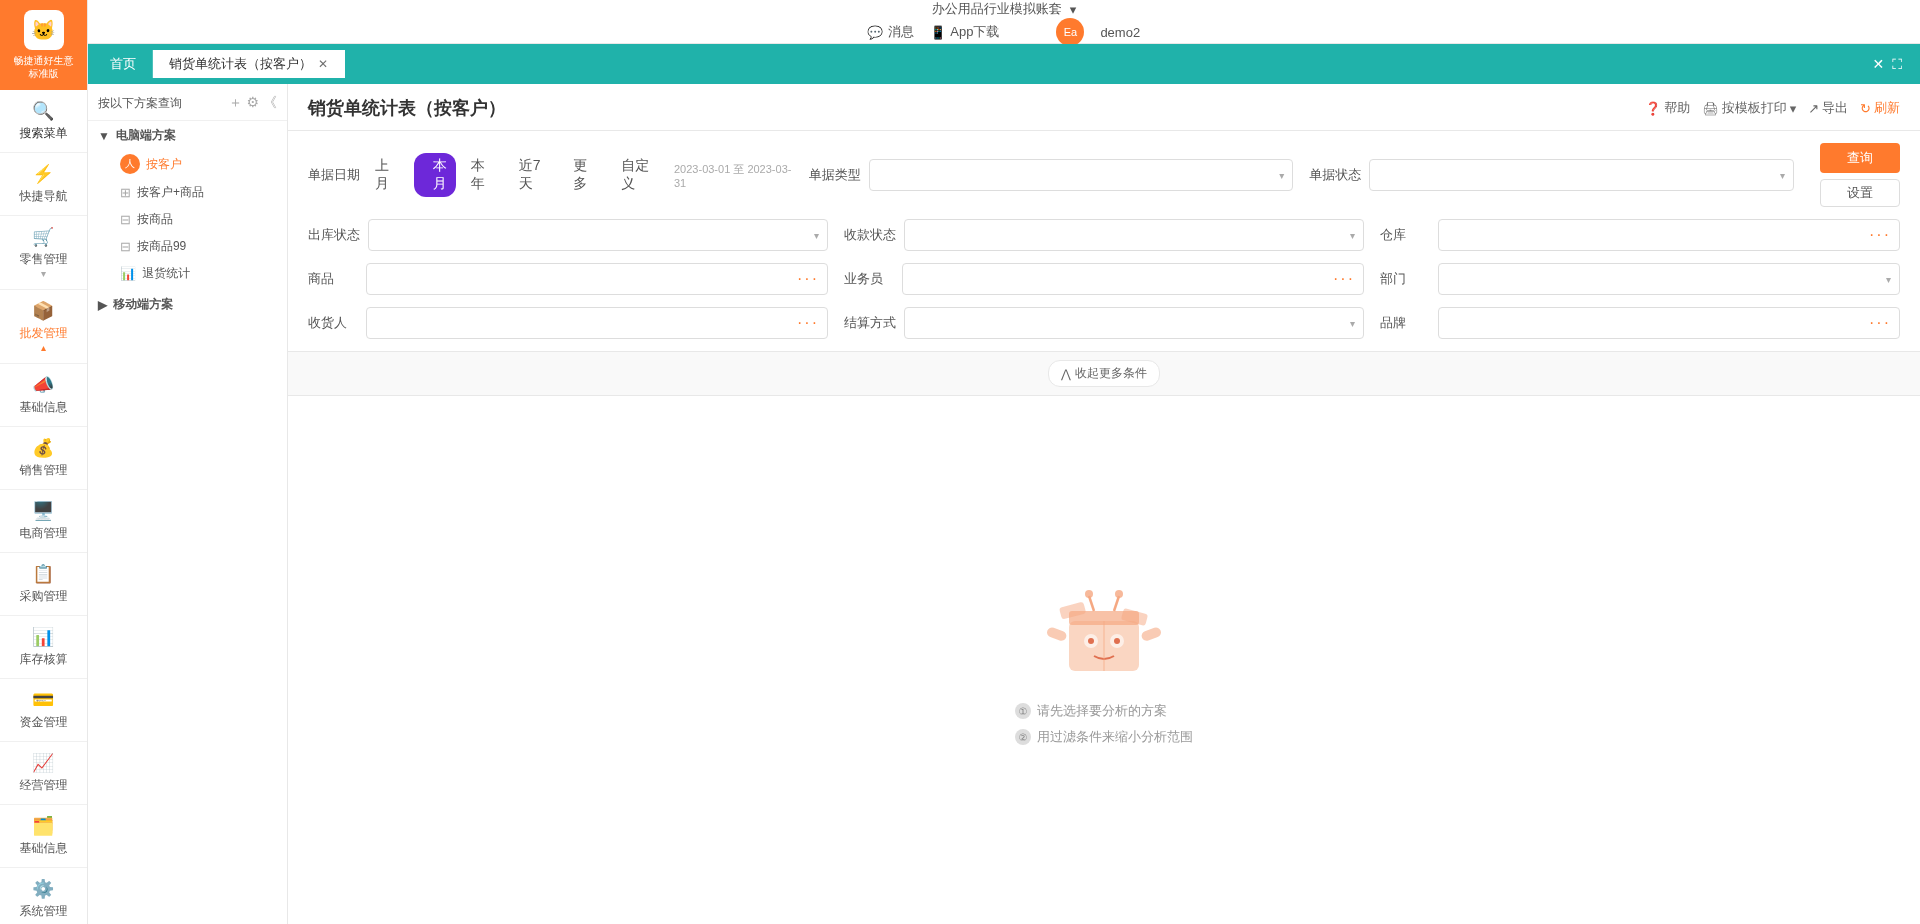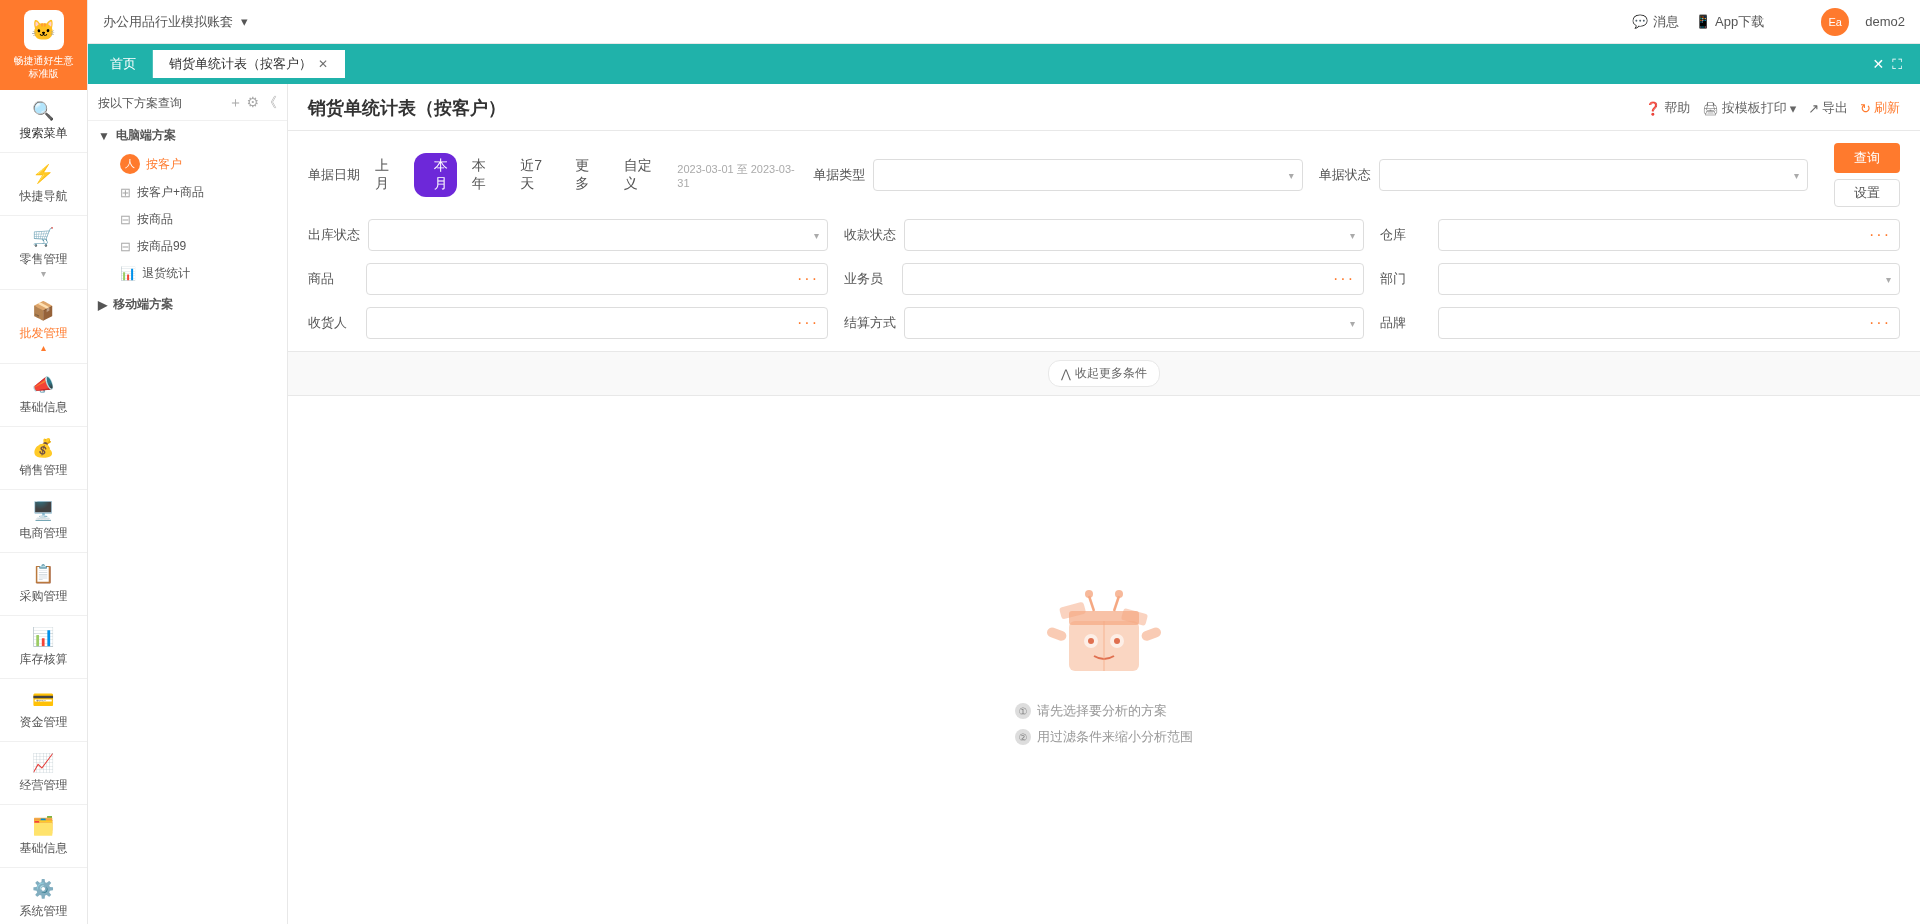--- a/index.html
+++ b/index.html
@@ -59,20 +59,21 @@
 
     
     .topbar {
       height: 44px;
       background: #fff;
       border-bottom: 1px solid #e8e8e8;
       display: flex;
       align-items: center;
       padding: 0 15px;
       justify-content: space-between;
+      flex-direction: column;
     }
     .topbar-left {
       display: flex;
       align-items: center;
       gap: 8px;
       font-size: 13px;
       color: #555;
     }
     .topbar-right {
       display: flex;
@@ -262,21 +263,21 @@
     .action-buttons {
       display: flex;
       flex-direction: column;
       gap: 6px;
       margin-left: 10px;
     }
     .btn-query {
       background: #ff7a2d;
       color: #fff;
       border: none;
-      padding: 6px 20px;
+      padding: 6px 27px;
       border-radius: 4px;
       cursor: pointer;
       font-size: 13px;
     }
     .btn-settings {
       background: #fff;
       color: #555;
       border: 1px solid #ddd;
       padding: 4px 16px;
       border-radius: 4px;

